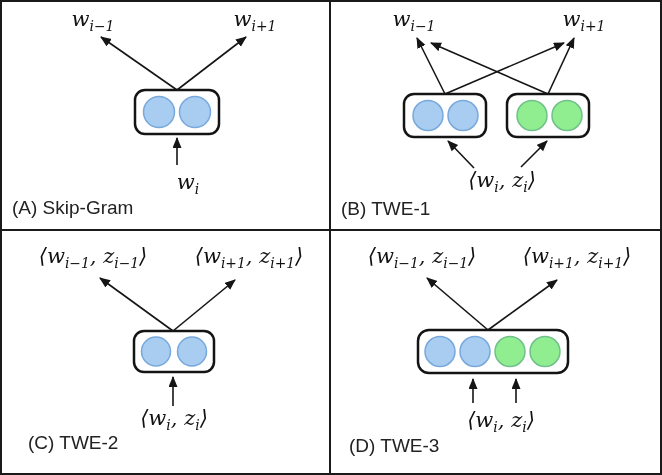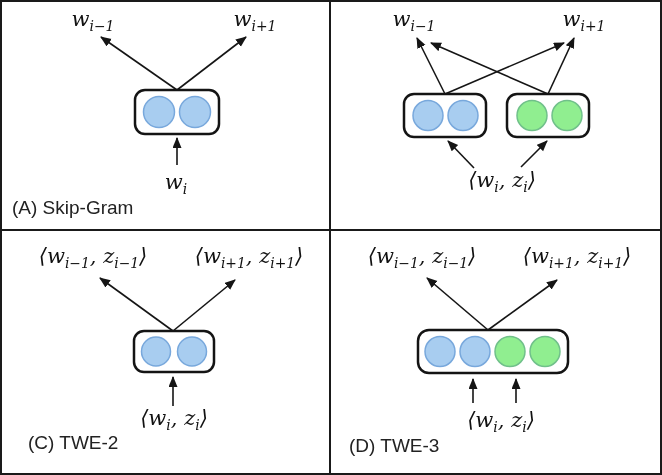--- a/index.html
+++ b/index.html
@@ -42,21 +42,21 @@
     <svg class="canvas" width="327" height="227">
       <line x1="175" y1="88" x2="99" y2="35" stroke-width="1.6" marker-end="url(#ah)" stroke="#151515"></line>
       <line x1="175" y1="88" x2="244" y2="35" stroke-width="1.6" marker-end="url(#ah)" stroke="#151515"></line>
       <line x1="175" y1="163" x2="175" y2="136" stroke-width="1.6" marker-end="url(#ah)" stroke="#151515"></line>
       <rect x="133" y="88" width="84" height="44" rx="10" stroke-width="2.5" fill="#ffffff" stroke="#141414"></rect>
       <circle cx="157" cy="110" r="15.5" stroke-width="1.5" fill="#a8cdf0" stroke="#78a8dc"></circle>
       <circle cx="193" cy="110" r="15.5" stroke-width="1.5" fill="#a8cdf0" stroke="#78a8dc"></circle>
     </svg>
     <div class="mlabel" style="left:91px;  top:6px;"><span>w</span><sub>i−1</sub></div>
     <div class="mlabel" style="left:253px; top:6px;"><span>w</span><sub>i+1</sub></div>
-    <div class="mlabel" style="left:174px; top:169px;"><span>w</span><sub>i</sub></div>
+    <div class="mlabel" style="left:186px; top:169px;"><span>w</span><sub>i</sub></div>
     <div class="caption" style="left:10px; top:195px;text-align:right;">(A) Skip-Gram</div>
   </div>
 
   <div class="panel bordB">
     <svg class="canvas" width="329" height="227">
       <line x1="114" y1="92" x2="86" y2="36" stroke-width="1.6" marker-end="url(#ah)" stroke="#151515"></line>
       <line x1="114" y1="92" x2="233" y2="41" stroke-width="1.6" marker-end="url(#ah)" stroke="#151515"></line>
       <line x1="217" y1="92" x2="243" y2="36" stroke-width="1.6" marker-end="url(#ah)" stroke="#151515"></line>
       <line x1="217" y1="92" x2="100" y2="41" stroke-width="1.6" marker-end="url(#ah)" stroke="#151515"></line>
       <line x1="143" y1="166" x2="117" y2="139" stroke-width="1.6" marker-end="url(#ah)" stroke="#151515"></line>
@@ -64,20 +64,21 @@
       <rect x="73" y="92" width="82" height="43" rx="10" stroke-width="2.5" fill="#ffffff" stroke="#141414"></rect>
       <rect x="176" y="92" width="82" height="43" rx="10" stroke-width="2.5" fill="#ffffff" stroke="#141414"></rect>
       <circle cx="97" cy="113.5" r="15" stroke-width="1.5" fill="#a8cdf0" stroke="#78a8dc"></circle>
       <circle cx="132" cy="113.5" r="15" stroke-width="1.5" fill="#a8cdf0" stroke="#78a8dc"></circle>
       <circle cx="201" cy="113.5" r="15" stroke-width="1.5" fill="#90ee90" stroke="#70c08a"></circle>
       <circle cx="236" cy="113.5" r="15" stroke-width="1.5" fill="#90ee90" stroke="#70c08a"></circle>
     </svg>
     <div class="mlabel" style="left:83px;  top:6px;"><span>w</span><sub>i−1</sub></div>
     <div class="mlabel" style="left:253px; top:6px;"><span>w</span><sub>i+1</sub></div>
     <div class="mlabel" style="left:171px; top:167px;"><span>⟨</span><span>w</span><sub>i</sub><span>, </span><span>z</span><sub>i</sub><span>⟩</span></div>
+    <div class="caption" style="left:10px; top:196px;">(B) TWE-1</div>
   </div>
 
   <div class="panel bordR">
     <svg class="canvas" width="327" height="240">
       <line x1="171" y1="100" x2="98" y2="47" stroke-width="1.6" marker-end="url(#ah)" stroke="#151515"></line>
       <line x1="171" y1="100" x2="233" y2="49" stroke-width="1.6" marker-end="url(#ah)" stroke="#151515"></line>
       <line x1="171" y1="175" x2="171" y2="146" stroke-width="1.6" marker-end="url(#ah)" stroke="#151515"></line>
       <rect x="132" y="100" width="80" height="41" rx="10" stroke-width="2.5" fill="#ffffff" stroke="#141414"></rect>
       <circle cx="154" cy="120.5" r="14.5" stroke-width="1.5" fill="#a8cdf0" stroke="#78a8dc"></circle>
       <circle cx="190" cy="120.5" r="14.5" stroke-width="1.5" fill="#a8cdf0" stroke="#78a8dc"></circle>

